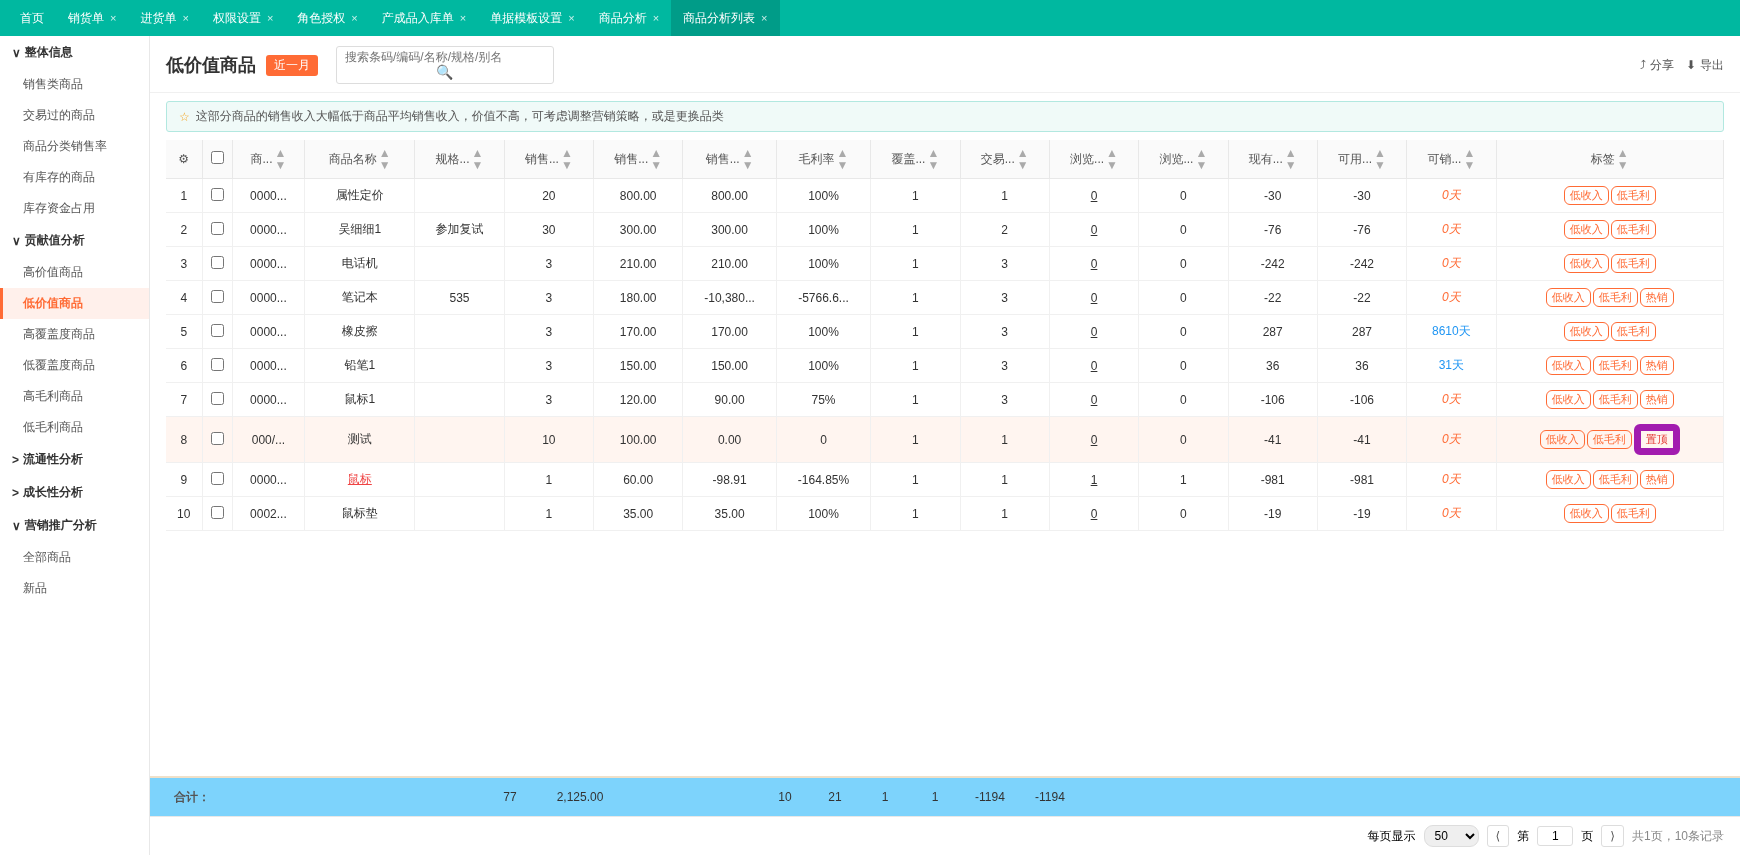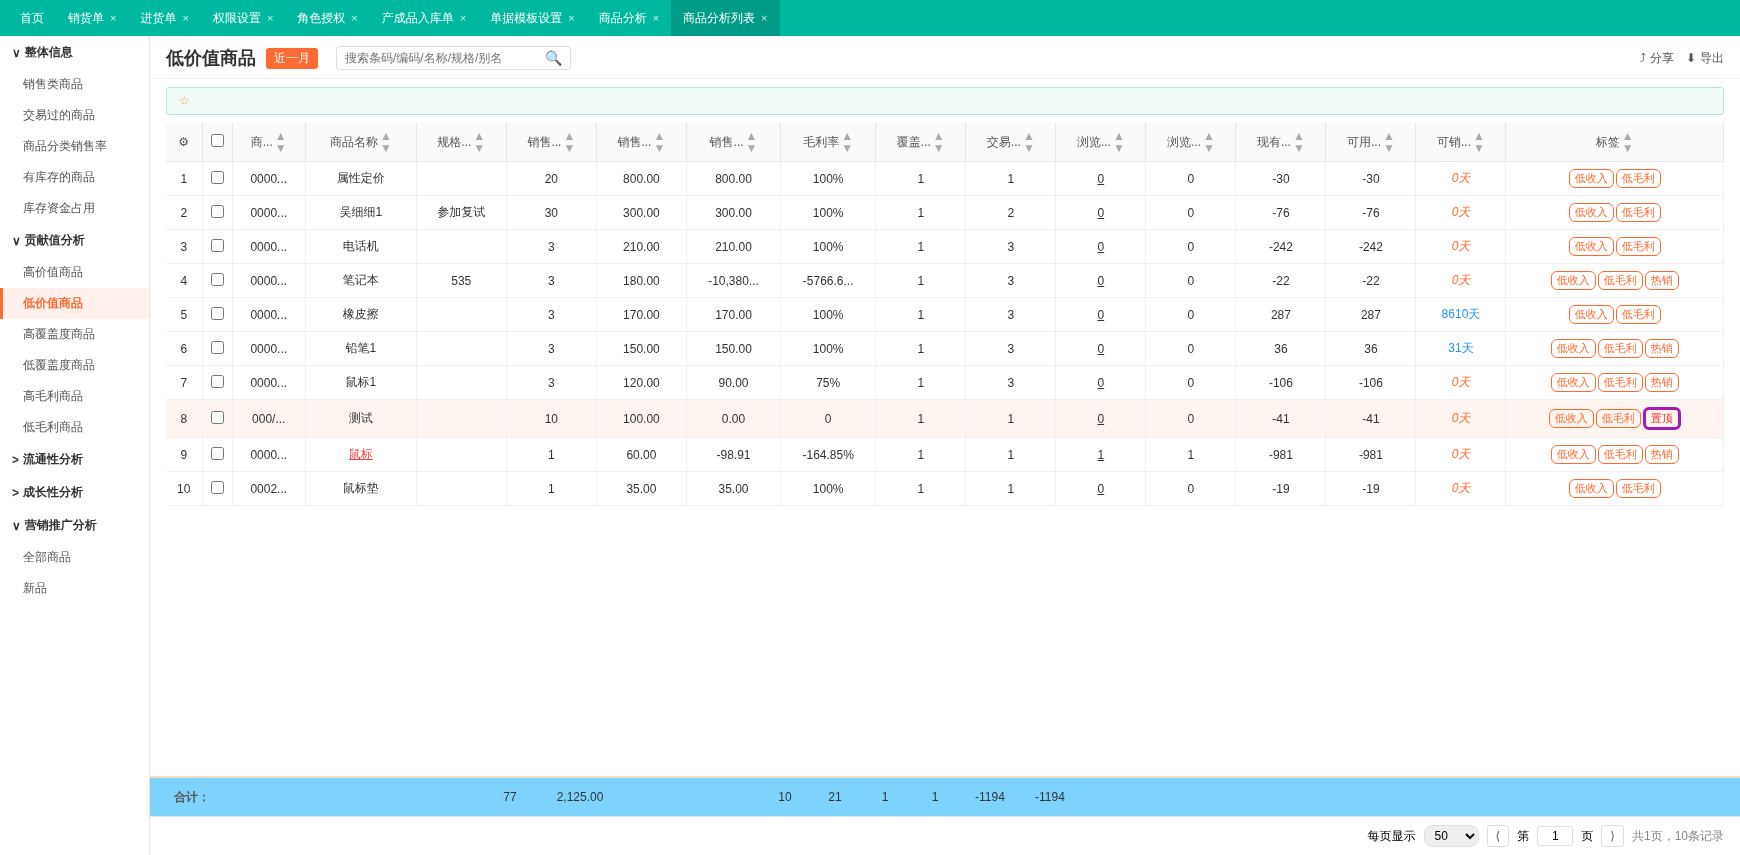--- a/index.html
+++ b/index.html
@@ -95,20 +95,21 @@
       cursor: pointer;
       font-size: 12px;
     }
     .search-box {
       display: flex;
       align-items: center;
       border: 1px solid #ddd;
       border-radius: 3px;
       padding: 3px 8px;
       margin-left: 8px;
+      flex-direction: column;
     }
     .search-box input {
       border: none;
       outline: none;
       width: 200px;
       font-size: 12px;
       color: #999;
     }
     .search-icon { color: #f97316; font-size: 14px; cursor: pointer; }
     .header-actions { margin-left: auto; display: flex; gap: 12px; }
@@ -172,21 +173,21 @@
     .col-sort { display: flex; align-items: center; justify-content: center; gap: 2px; }
     .sort-arrows { display: flex; flex-direction: column; font-size: 8px; color: #aaa; line-height: 1; }
     .tag {
       display: inline-block;
       padding: 1px 5px;
       border-radius: 6px;
       font-size: 11px;
       margin: 1px;
     }
     .tag-orange { color: #ff6b35; border: 1px solid #ff6b35; }
-    .tag-red { color: #e53935; border: 3px solid #a21caf; }
+    .tag-red { color: #e53935; border: 7px solid #a21caf; }
     .link-underline { text-decoration: underline; color: #333; cursor: pointer; }
     .days-orange { color: #ff6b35; font-style: italic; }
     .days-blue { color: #2196f3; }
     .checkbox-cell { width: 30px; }
 
     
     .table-footer {
       background: #7dd3fc;
       border-top: 2px solid #f0e0c8;
       padding: 8px 24px;
@@ -351,20 +352,21 @@
         </div>
         <div class="action-btn">
           <span>⬇</span>
           <span>导出</span>
         </div>
       </div>
     </div>
 
     <div class="notice-bar">
       <span class="notice-icon">☆</span>
+      <span>这部分商品的销售收入大幅低于商品平均销售收入，价值不高，可考虑调整营销策略，或是更换品类</span>
     </div>
 
     <div class="table-wrap">
       <table>
         <thead>
           <tr>
             <th class="gear-col">⚙</th>
             <th class="checkbox-th"><input type="checkbox" style=""></th>
             <th>
                 <div class="col-sort">商...<span class="sort-arrows">

